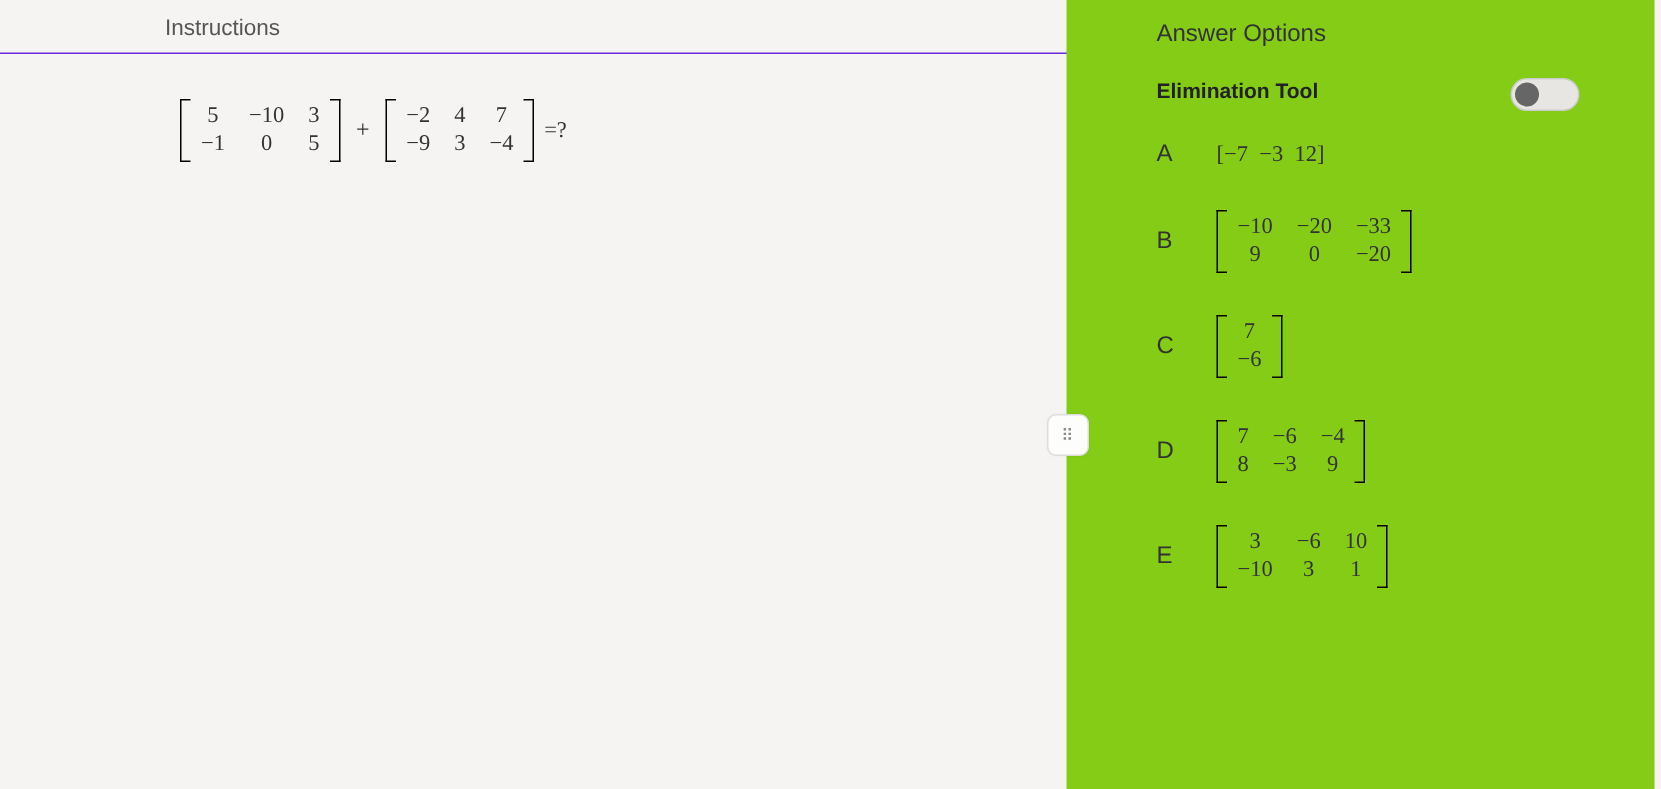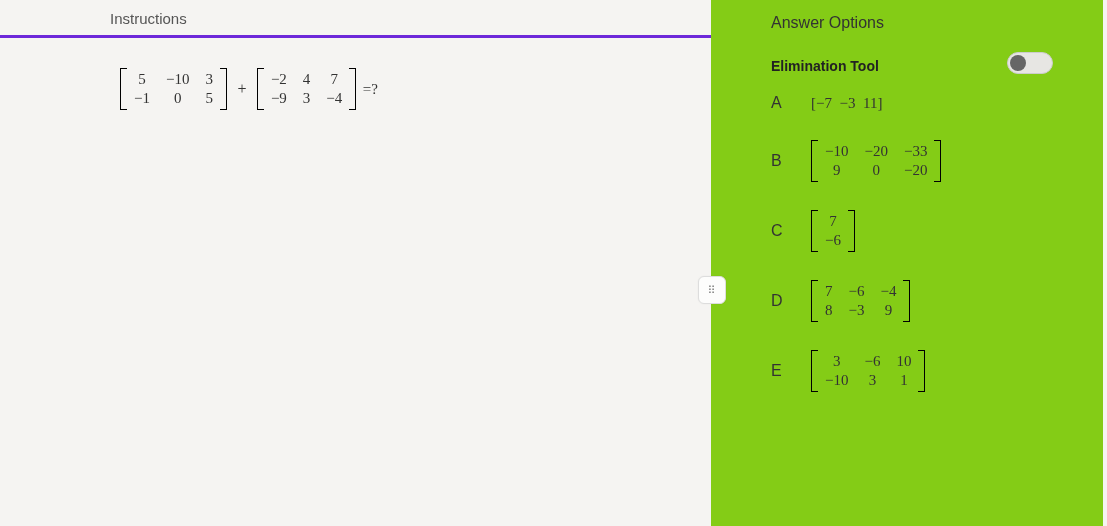--- a/index.html
+++ b/index.html
@@ -21,21 +21,21 @@
       position: absolute;
       left: 711px; top: 0;
       width: 392px;
       height: 100%;
       background: #84cc16;
     }
     .heading {
       font-size: 15px;
       color: #555;
       padding: 10px 0 8px 110px;
-      border-bottom: 3px solid #6d28d9;
+      border-bottom: 1px solid #6d28d9;
     }
     .heading-right {
       font-size: 16px;
       color: #333;
       padding: 14px 0 10px 60px;
     }
     .question-area {
       padding: 30px 0 0 120px;
     }
     .matrix-wrap {
@@ -71,21 +71,21 @@
     }
     .q-suffix {
       display: inline-block;
       vertical-align: middle;
       font-family: "Times New Roman", serif;
       font-size: 15px;
       padding-left: 2px;
     }
     .elim-row {
       display: flex;
-      align-items: flex-end;
+      align-items: flex-start;
       justify-content: space-between;
       padding: 10px 50px 6px 60px;
     }
     .elim-label { font-size: 14px; font-weight: bold; color: #222; }
     .toggle {
       width: 46px; height: 22px;
       border-radius: 11px;
       background: #e7e6e3;
       border: 1px solid #ccc;
       position: relative;
@@ -196,21 +196,21 @@
       <span class="toggle-knob"></span>
     </span>
   </div>
 
 
   <div class="options">
 
     <div class="opt">
       <span class="opt-letter">A</span>
       <span class="opt-content rowvec">
-        [<span>−7</span>&nbsp;&nbsp;<span>−3</span>&nbsp;&nbsp;<span>11</span>]
+        [<span>−7</span>&nbsp;&nbsp;<span>−3</span>&nbsp;&nbsp;<span>12</span>]
       </span>
     </div>
 
     <div class="opt">
       <span class="opt-letter">B</span>
       <span class="opt-content">
         <span class="matrix-wrap">
           <table class="matrix-table">
               <tbody>
             <tr>

